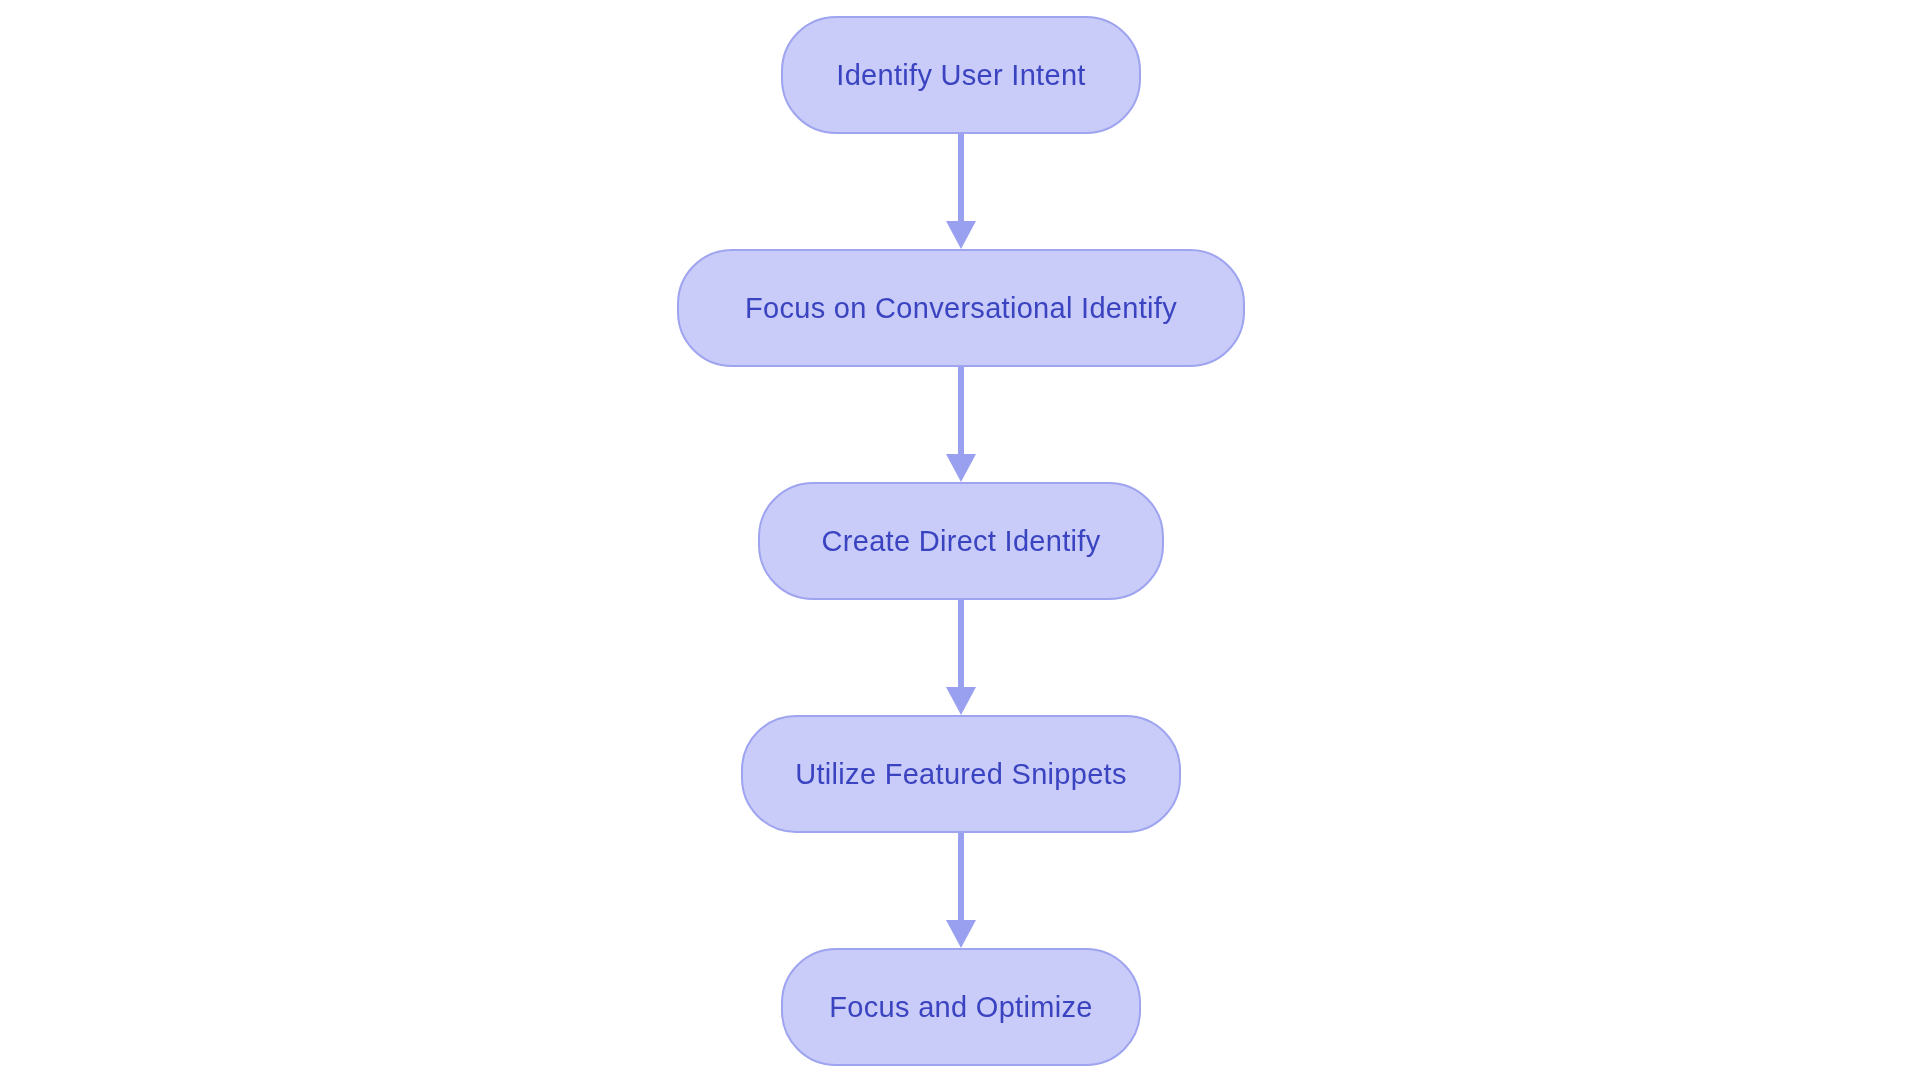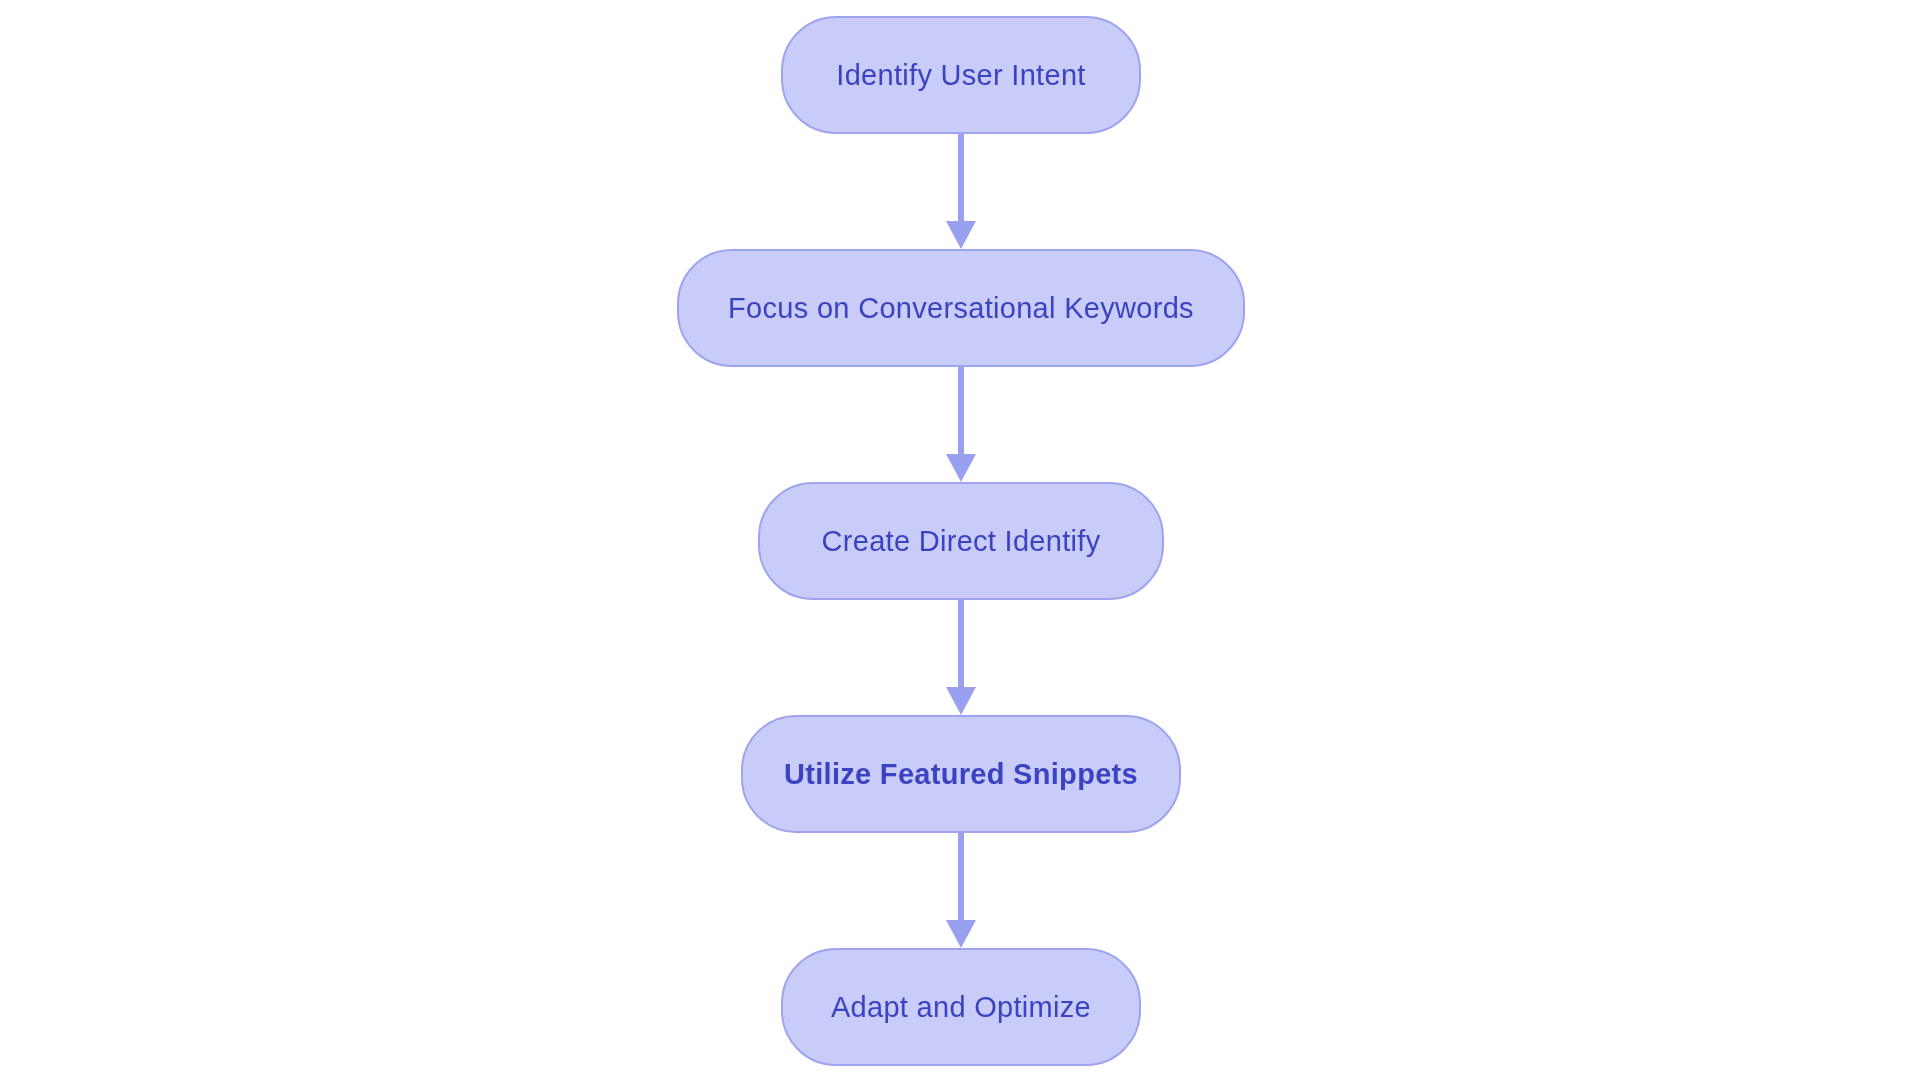--- a/index.html
+++ b/index.html
@@ -34,21 +34,21 @@
   .flow-node .node-label{
     color:var(--node-text);
     font-size:29px;
     letter-spacing:0.3px;
     white-space:nowrap;
     text-align:center;
   }
   .node-1{top:16px;  width:360px;}
   .node-2{top:249px; width:568px;}
   .node-3{top:482px; width:406px;}
-  .node-4{top:715px; width:440px;font-weight:bold;}
+  .node-4{top:715px; width:440px;}
   .node-5{top:948px; width:360px;}
 
   .arrow{position:absolute;left:961px;transform:translateX(-50%);width:32px;}
   .arrow .arrow-line{
     position:absolute;
     left:50%;
     transform:translateX(-50%);
     top:0;
     width:6px;
     background:var(--arrow);
@@ -77,21 +77,21 @@
   <div class="flow-node node-1">
     <span class="node-label">Identify User Intent</span>
   </div>
 
   <div class="arrow arrow-1">
     <div class="arrow-line"></div>
     <div class="arrow-head"></div>
   </div>
 
   <div class="flow-node node-2">
-    <span class="node-label">Focus on Conversational Keywords</span>
+    <span class="node-label">Focus on Conversational Identify</span>
   </div>
 
   <div class="arrow arrow-2">
     <div class="arrow-line"></div>
     <div class="arrow-head"></div>
   </div>
 
   <div class="flow-node node-3">
     <span class="node-label">Create Direct Identify</span>
   </div>
@@ -104,16 +104,16 @@
   <div class="flow-node node-4">
     <span class="node-label">Utilize Featured Snippets</span>
   </div>
 
   <div class="arrow arrow-4">
     <div class="arrow-line"></div>
     <div class="arrow-head"></div>
   </div>
 
   <div class="flow-node node-5">
-    <span class="node-label">Adapt and Optimize</span>
+    <span class="node-label">Focus and Optimize</span>
   </div>
 
 </div>
 
 </body></html>

